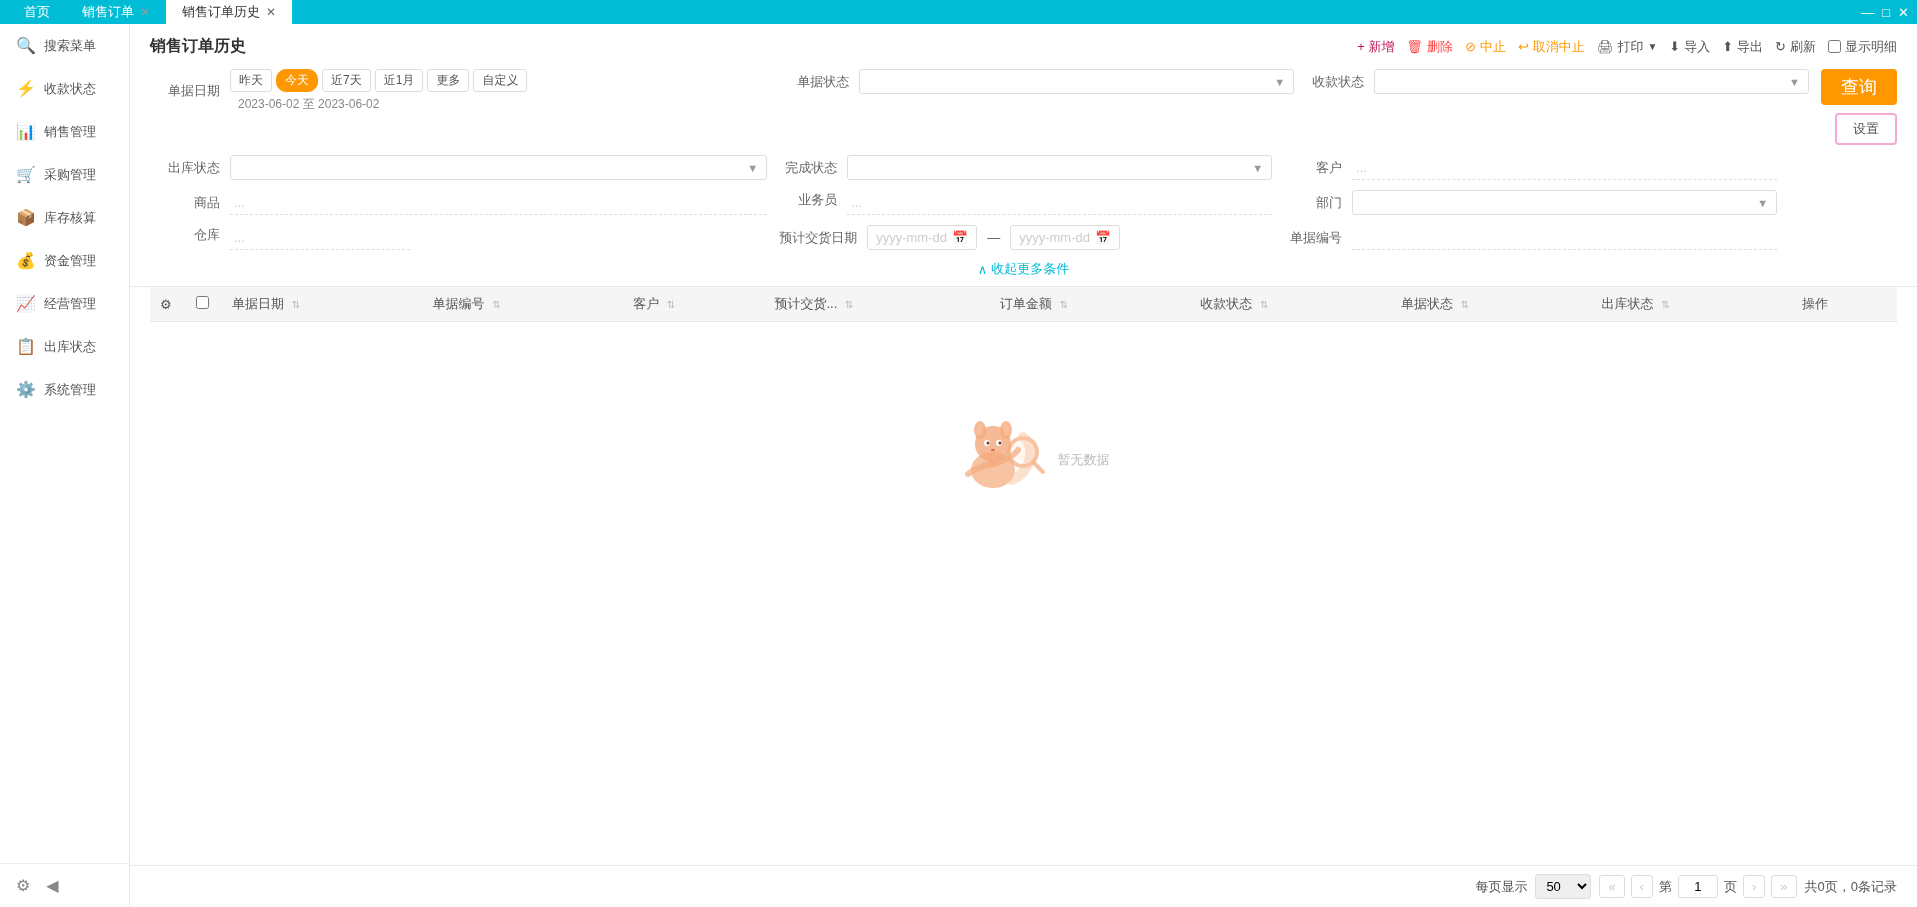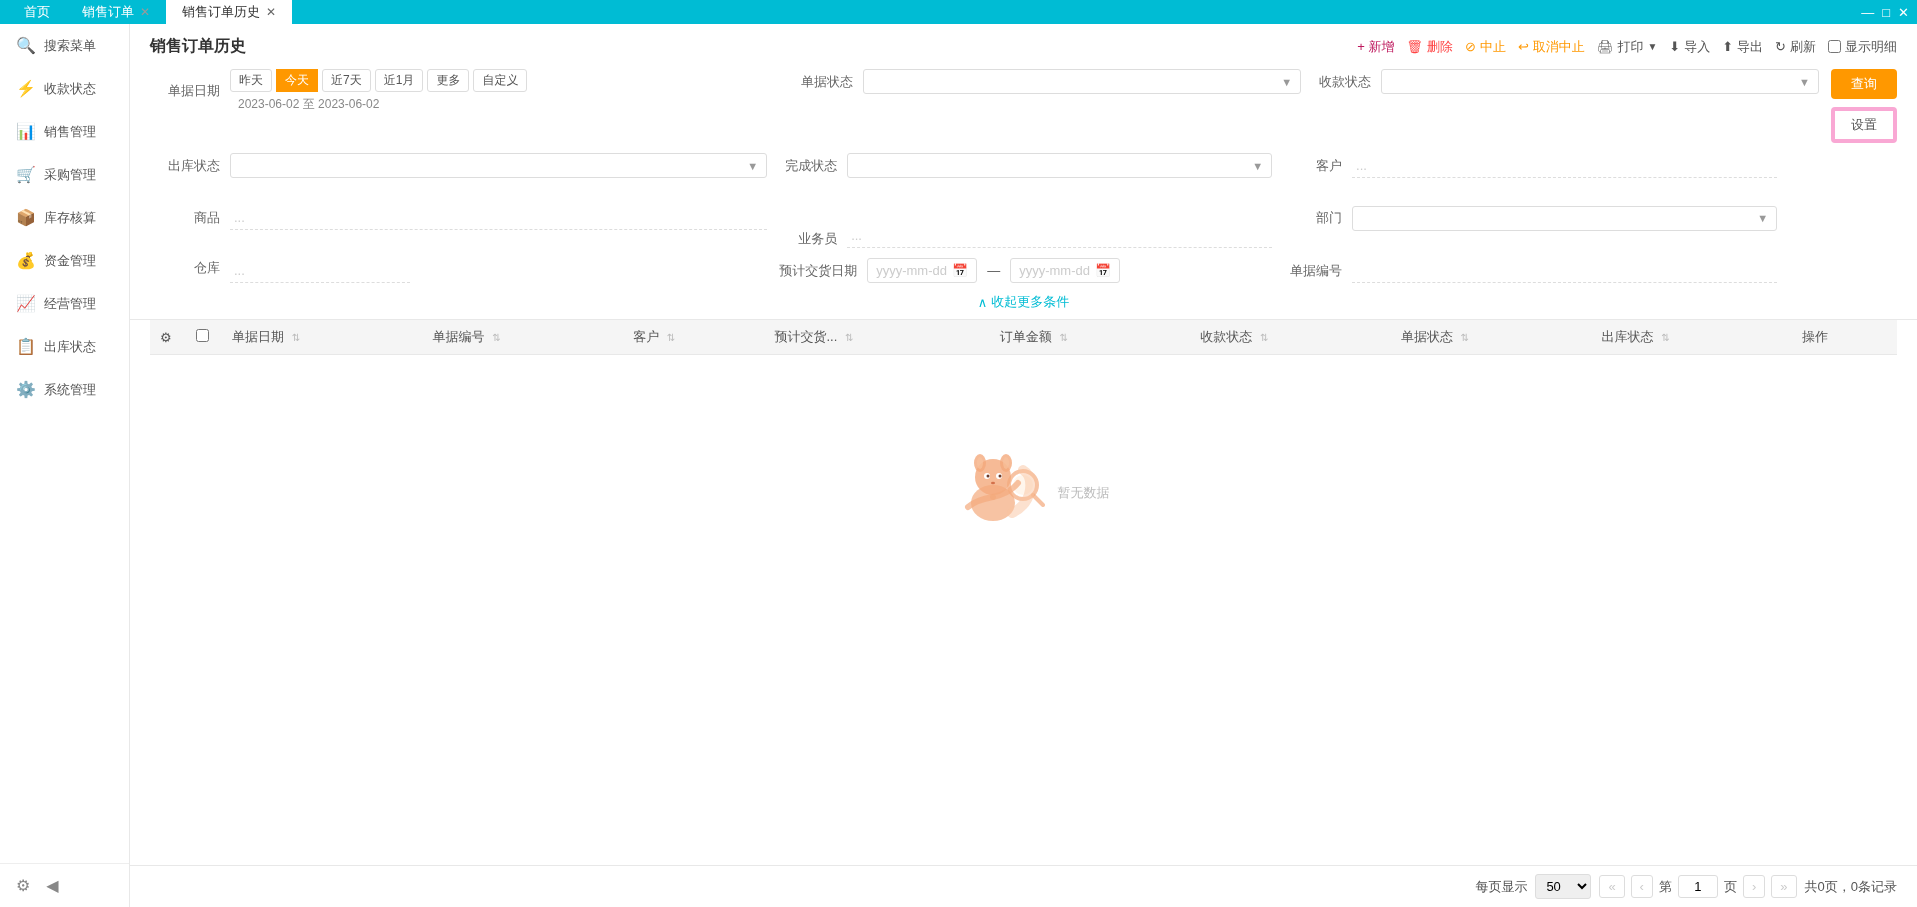--- a/index.html
+++ b/index.html
@@ -43,32 +43,32 @@
     .toolbar-btn.export { color: #555; }
     .toolbar-btn.refresh { color: #555; }
     .toolbar-checkbox { display: flex; align-items: center; gap: 4px; font-size: 13px; color: #555; cursor: pointer; }
 
     
     .filter-area { background: #fff; padding: 10px 20px; flex-shrink: 0; }
     .filter-row { display: flex; align-items: center; margin-bottom: 10px; gap: 0; }
     .filter-label { width: 80px; color: #666; text-align: right; padding-right: 10px; flex-shrink: 0; font-size: 13px; }
     .date-shortcuts { display: flex; align-items: center; gap: 4px; }
     .date-btn { padding: 2px 8px; border: 1px solid #ddd; border-radius: 3px; cursor: pointer; font-size: 12px; color: #555; background: #fff; }
-    .date-btn.active { background: #ff9800; color: #fff; border-color: #ff9800; border-radius: 0; }
+    .date-btn.active { background: #ff9800; color: #fff; border-color: #ff9800; border-radius: 10px; }
     .date-range { font-size: 12px; color: #888; margin-left: 8px; }
     .filter-select { display: flex; align-items: center; border: 1px solid #ddd; border-radius: 3px; padding: 4px 8px; background: #fff; cursor: pointer; min-width: 160px; justify-content: space-between; font-size: 13px; color: #999; }
     .filter-select .arrow { color: #999; font-size: 11px; margin-left: 8px; }
     .filter-input-dotted { display: flex; align-items: center; border-bottom: 1px dashed #ddd; min-width: 120px; padding: 4px 4px; color: #999; font-size: 13px; cursor: pointer; }
     .filter-more { display: flex; align-items: center; justify-content: center; gap: 4px; color: #00bcd4; font-size: 13px; cursor: pointer; margin: 4px 0 8px; }
     .date-input { border: 1px solid #ddd; border-radius: 3px; padding: 4px 8px; font-size: 13px; color: #999; background: #fff; min-width: 110px; display: flex; align-items: center; justify-content: space-between; }
     .date-dash { padding: 0 6px; color: #555; }
 
     
-    .btn-query { background: #ff9800; color: #fff; border: none; border-radius: 4px; padding: 6px 20px; font-size: 13px; cursor: pointer; }
-    .btn-set { background: #fff; color: #555; border: 4px solid #f9a8d4; border-radius: 4px; padding: 5px 16px; font-size: 13px; cursor: pointer; margin-top: 4px; }
+    .btn-query { background: #ff9800; color: #fff; border: none; border-radius: 4px; padding: 6px 20px; font-size: 18px; cursor: pointer; }
+    .btn-set { background: #fff; color: #555; border: 2px solid #f9a8d4; border-radius: 4px; padding: 5px 16px; font-size: 13px; cursor: pointer; margin-top: 4px; }
     .query-btns { display: flex; flex-direction: column; align-items: flex-end; gap: 4px; margin-left: 12px; }
 
     
     .table-area { flex: 1; overflow: auto; background: #fff; margin: 0; padding: 0 20px; }
     .data-table { width: 100%; border-collapse: collapse; }
     .data-table th { background: #f5f5f5; padding: 8px 10px; text-align: left; font-size: 13px; color: #555; font-weight: normal; border-bottom: 1px solid #e8e8e8; white-space: nowrap; }
     .data-table th .sort-icons { margin-left: 4px; color: #bbb; font-size: 10px; }
     .data-table td { padding: 8px 10px; font-size: 13px; border-bottom: 1px solid #f0f0f0; }
     .th-gear { width: 36px; text-align: center; }
     .th-check { width: 36px; text-align: center; }
@@ -265,21 +265,21 @@
           <div style="width:120px;"></div>
         </div>
 
         <div class="filter-row">
           <div style="display:flex; align-items:center; flex:2.2;">
             <span class="filter-label">商品</span>
             <div class="filter-input-dotted" style="flex:1;">
               <span style="color:#ccc;">...</span>
             </div>
           </div>
-          <div style="display:flex; align-items:flex-end; flex:1.8;margin-top:36px;">
+          <div style="display:flex; align-items:flex-start; flex:1.8;">
             <span class="filter-label">业务员</span>
             <div class="filter-input-dotted" style="flex:1;">
               <span style="color:#ccc;">...</span>
             </div>
           </div>
           <div style="display:flex; align-items:center; flex:1.8;">
             <span class="filter-label">部门</span>
             <div class="filter-select" style="flex:1;">
               <span style="color:#ccc; font-size:13px;">&nbsp;</span>
               <span class="arrow">▼</span>

